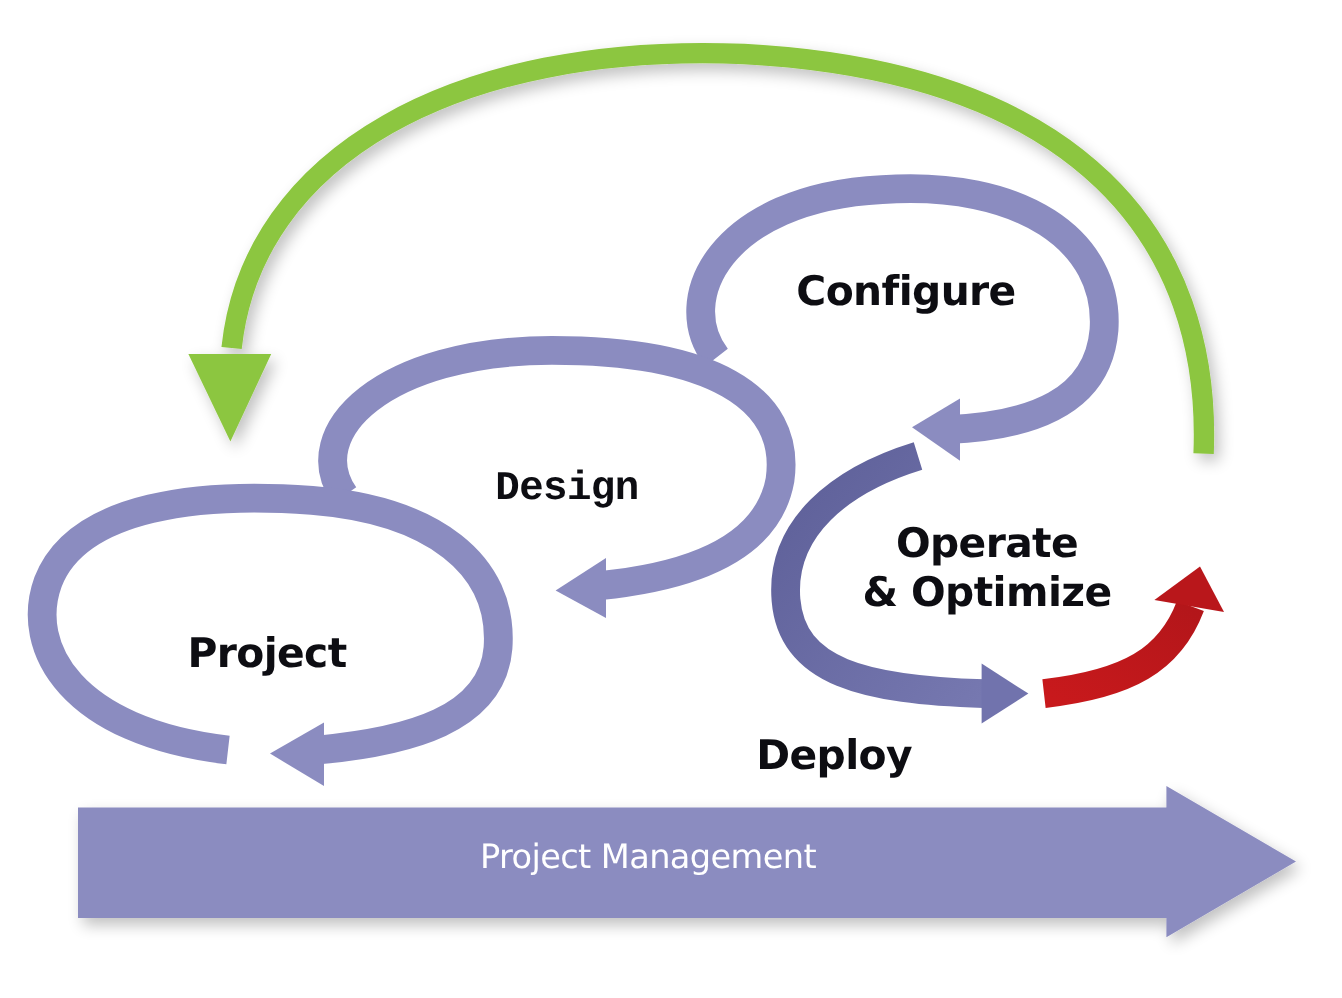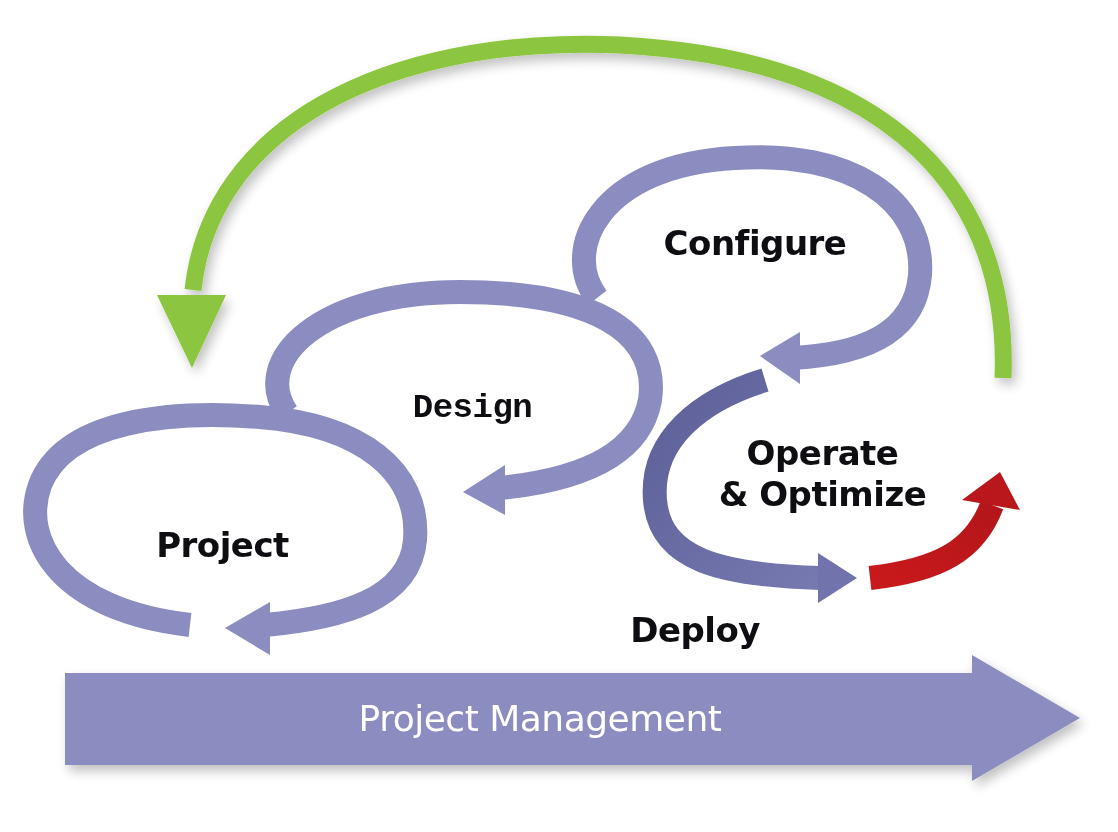--- a/index.html
+++ b/index.html
@@ -28,21 +28,21 @@
       color: #0d0d12;
       text-align: center;
       line-height: 1.2;
       white-space: nowrap;
       letter-spacing: -0.5px;
     }
     .label.stage { font-size: 34px; margin-top: 18px; }
     .label.pm {
       color: #ffffff;
       font-weight: normal;
-      font-size: 36px;
+      font-size: 28px;
       letter-spacing: -0.5px;
     }
   </style>
 </head>
 <body>
 
 <svg id="diagram" width="1118" height="832" viewBox="0 0 1118 832" xmlns="http://www.w3.org/2000/svg">
   <defs>
     <filter id="softShadow" x="-20%" y="-20%" width="140%" height="140%">
       <feGaussianBlur in="SourceAlpha" stdDeviation="6"></feGaussianBlur>

